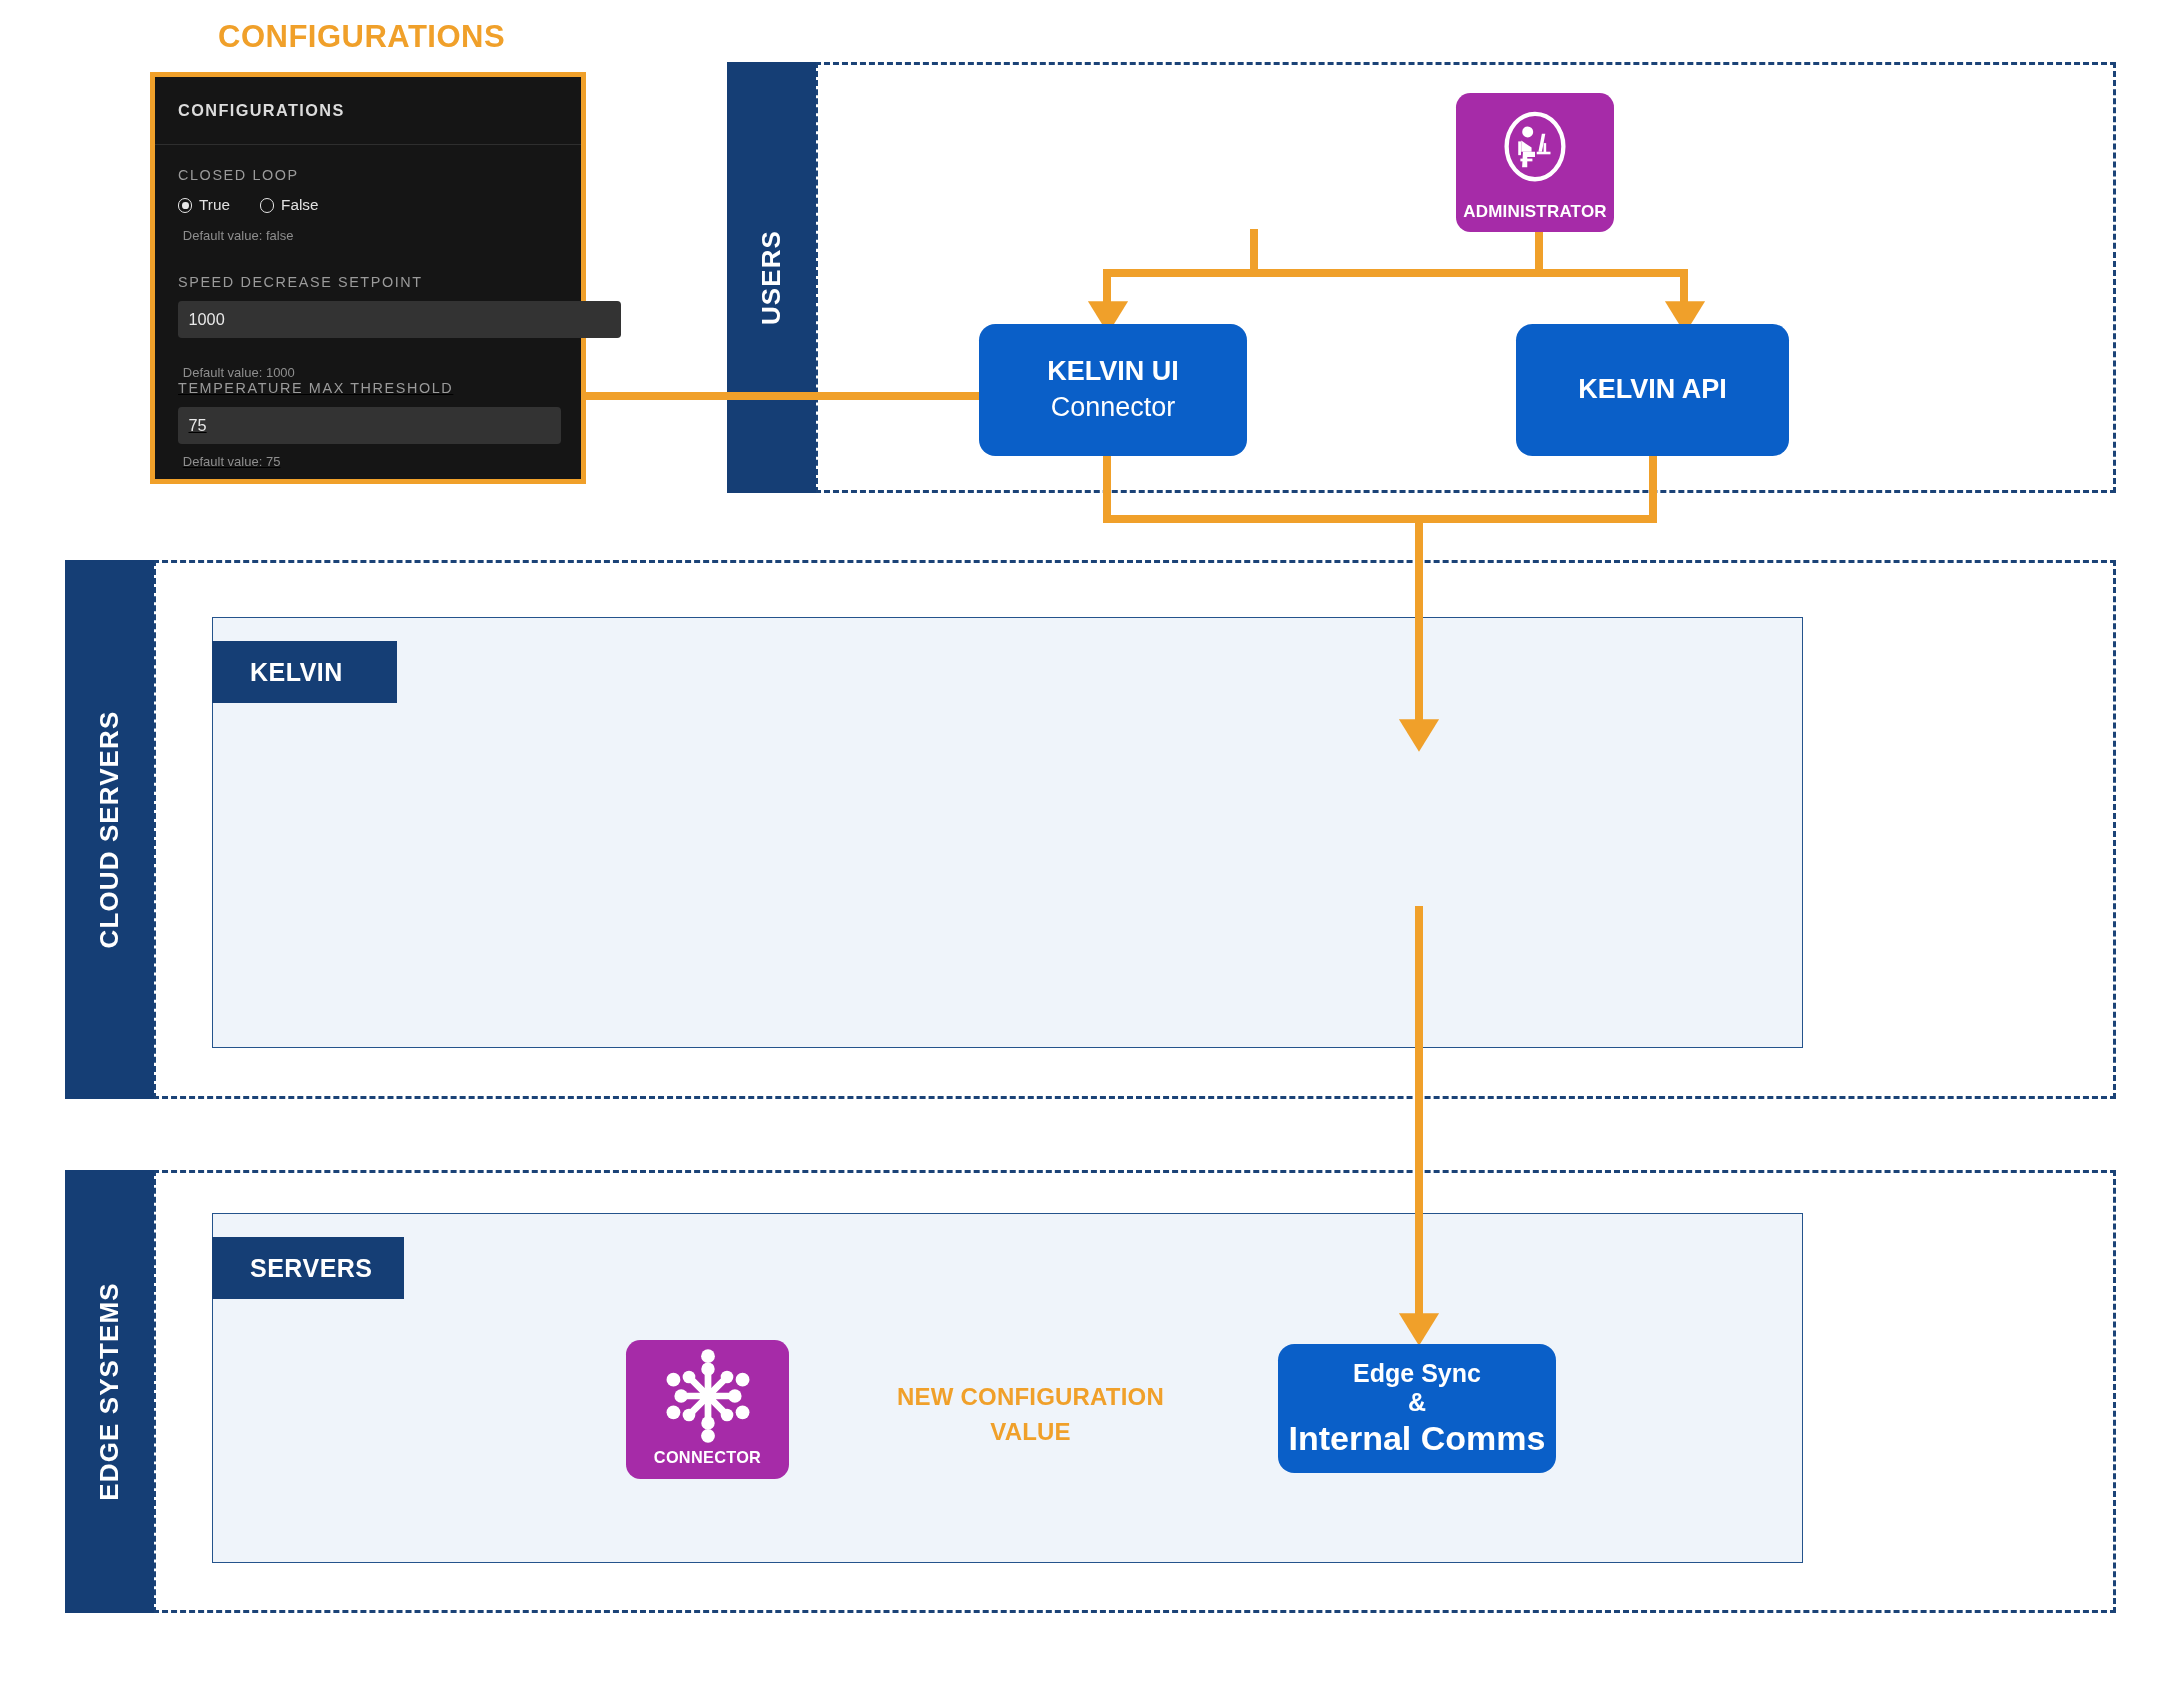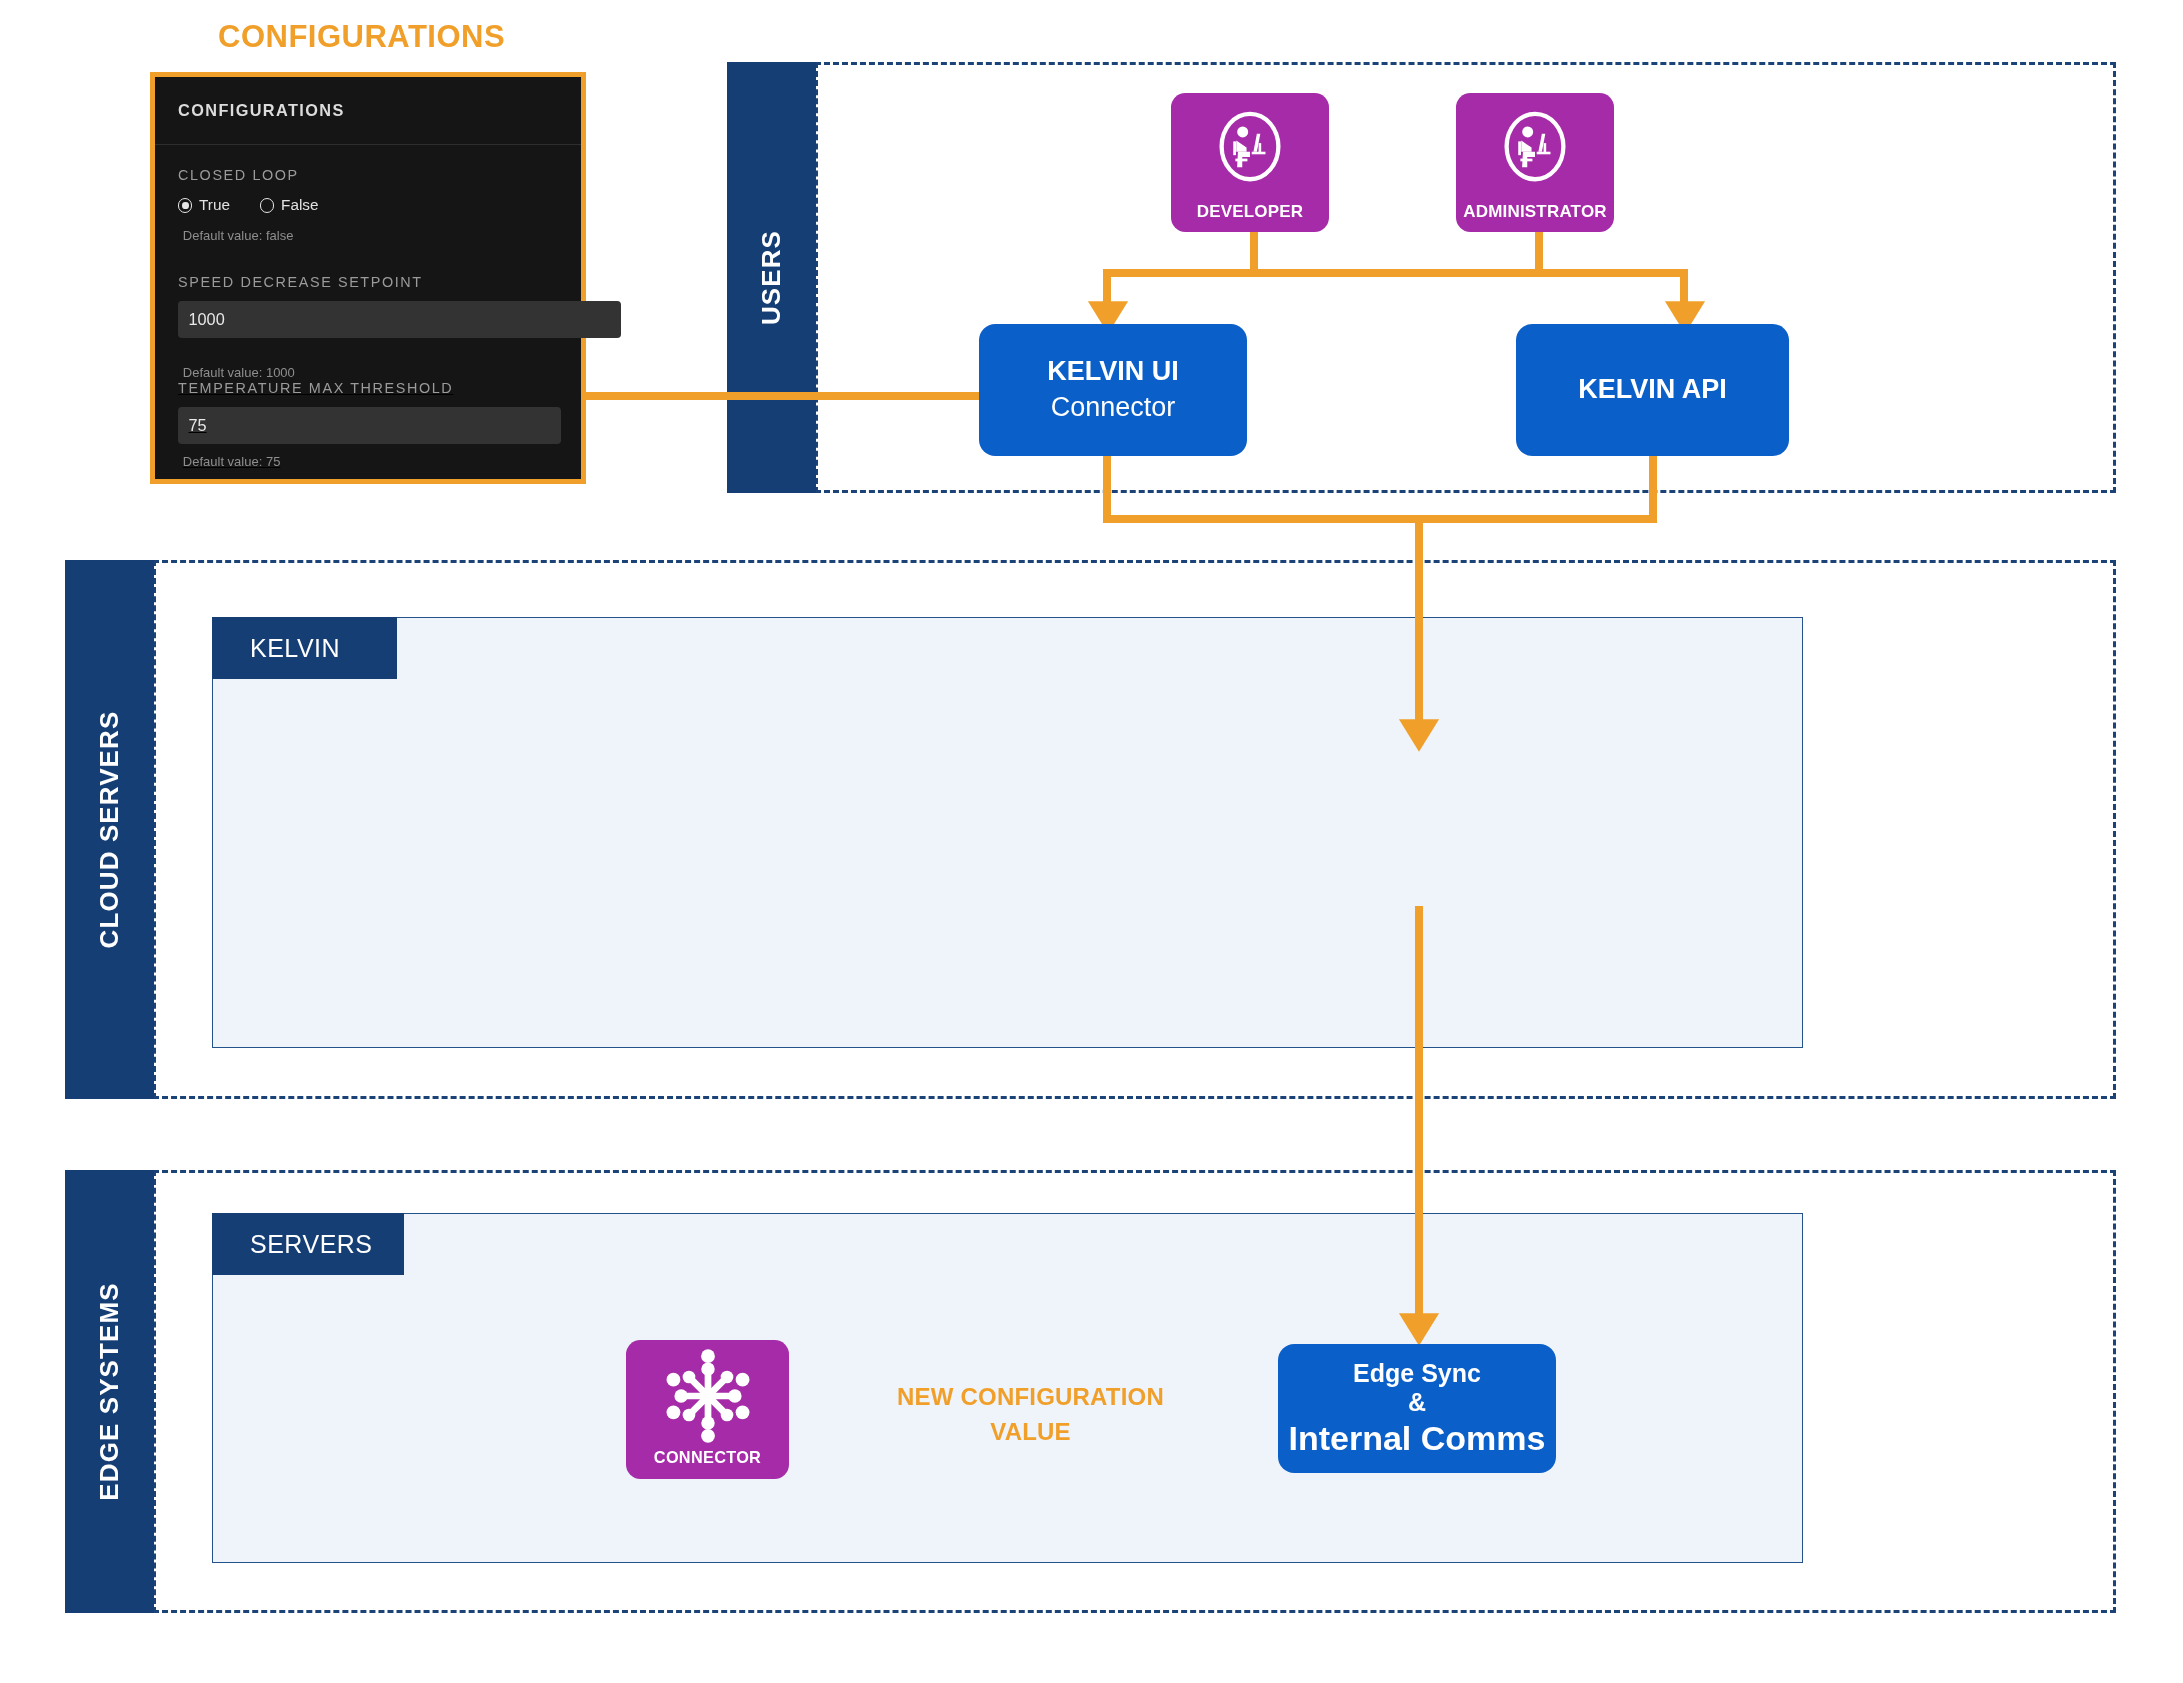--- a/index.html
+++ b/index.html
@@ -36,23 +36,24 @@
   .inner-panel{
     position:absolute;
     background:#EFF4FA;
     border:1.4px solid #24538C;
     box-sizing:border-box;
   }
   .panel-tab{
     position:absolute;
     background:#153E75;
     color:#fff;
-    font-weight:normal;
+    font-weight:bold;
     display:flex;align-items:center;
     box-sizing:border-box;
+    margin-top:24px;
   }
 
   
   .node{
     position:absolute;
     border-radius:16.3px;
     display:flex;flex-direction:column;
     align-items:center;justify-content:center;
     text-align:center;
     color:#ffffff;
@@ -189,34 +190,20 @@
   <div class="flow" style="left:1415px;top:515px;width:8.1px;height:206px;"></div>
   <svg class="flow-svg" style="left:1397px;top:718px;" width="44" height="35" viewBox="0 0 92 72">
     <polygon points="4,2 88,2 46,70" fill="#F0A02A"></polygon>
   </svg>
 
   <div class="flow" style="left:1415px;top:906px;width:8.1px;height:410px;"></div>
   <svg class="flow-svg" style="left:1397px;top:1312px;" width="44" height="35" viewBox="0 0 92 72">
     <polygon points="4,2 88,2 46,70" fill="#F0A02A"></polygon>
   </svg>
 
-  <div class="persona" style="left:1171px;top:93px;width:158px;height:139px;">
-    <svg width="86" height="86" viewBox="0 0 100 100" style="margin-top:3.8px;">
-      <ellipse cx="50" cy="46" rx="33" ry="38" fill="none" stroke="#ffffff" stroke-width="5"></ellipse>
-      <circle cx="41.5" cy="29" r="6.4" fill="#ffffff"></circle>
-      <path d="M34 39 L34 52 L46 52 L46 47 Z" fill="#ffffff"></path>
-      <rect x="30.5" y="40" width="3.2" height="16" fill="#ffffff"></rect>
-      <path d="M36 52 L50 52 L50 58 L41 58 L41 70 L35 70 Z" fill="#ffffff"></path>
-      <rect x="33" y="60" width="14" height="3.2" fill="#ffffff"></rect>
-      <path d="M58 31 L62 31 L58 52 L54 52 Z" fill="#ffffff"></path>
-      <rect x="52" y="52" width="16" height="3" fill="#ffffff"></rect>
-      <rect x="60" y="42" width="3" height="11" fill="#ffffff"></rect>
-    </svg>
-    <span class="pname" style="font-size:17px;">DEVELOPER</span>
-  </div>
 
   <div class="persona" style="left:1456px;top:93px;width:158px;height:139px;">
     <svg width="86" height="86" viewBox="0 0 100 100" style="margin-top:3.8px;">
       <ellipse cx="50" cy="46" rx="33" ry="38" fill="none" stroke="#ffffff" stroke-width="5"></ellipse>
       <circle cx="41.5" cy="29" r="6.4" fill="#ffffff"></circle>
       <path d="M34 39 L34 52 L46 52 L46 47 Z" fill="#ffffff"></path>
       <rect x="30.5" y="40" width="3.2" height="16" fill="#ffffff"></rect>
       <path d="M36 52 L50 52 L50 58 L41 58 L41 70 L35 70 Z" fill="#ffffff"></path>
       <rect x="33" y="60" width="14" height="3.2" fill="#ffffff"></rect>
       <path d="M58 31 L62 31 L58 52 L54 52 Z" fill="#ffffff"></path>

